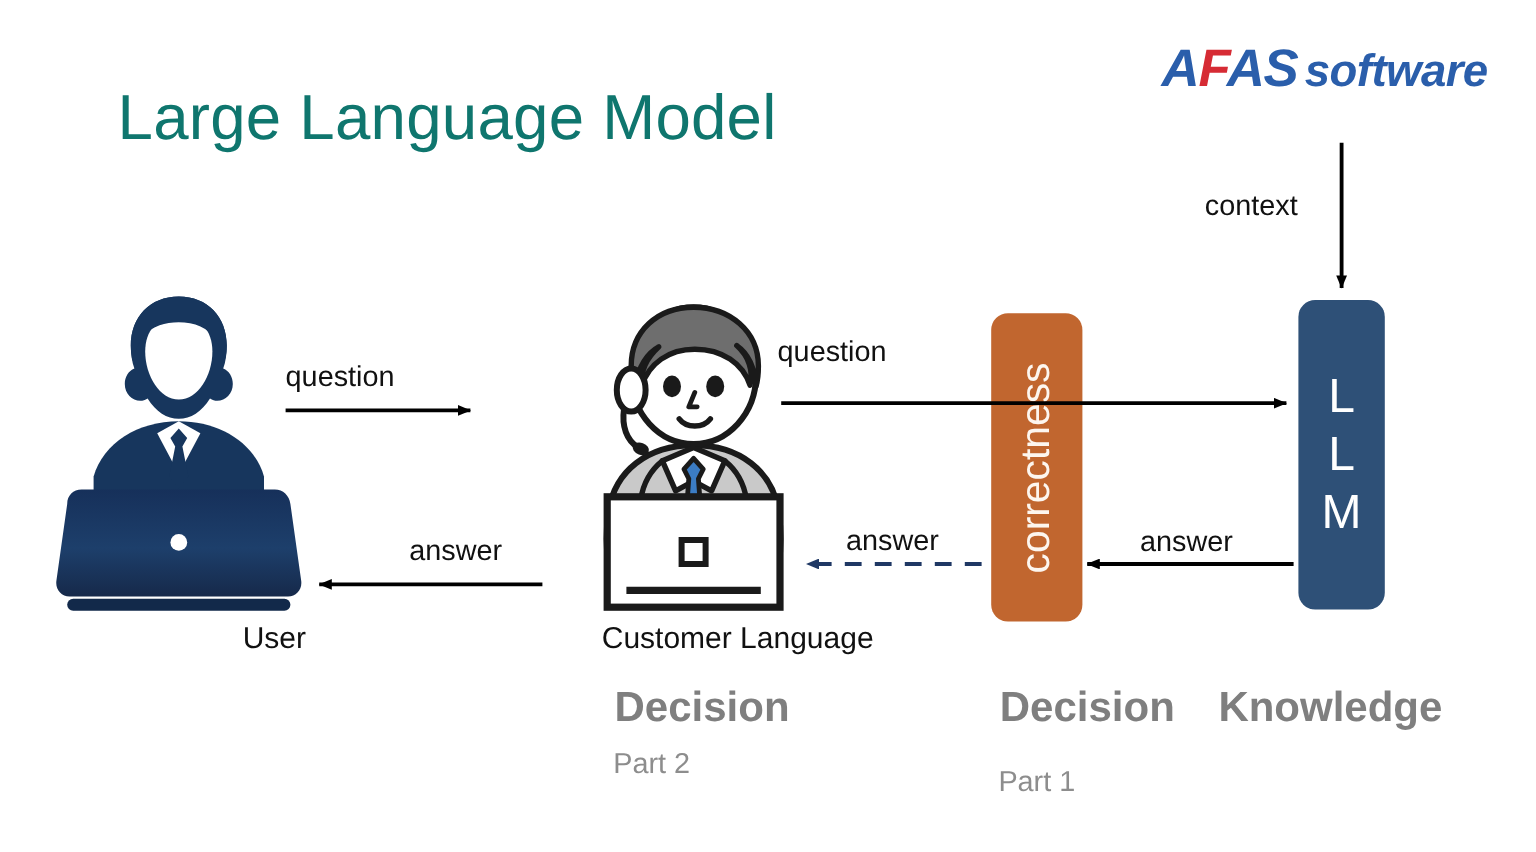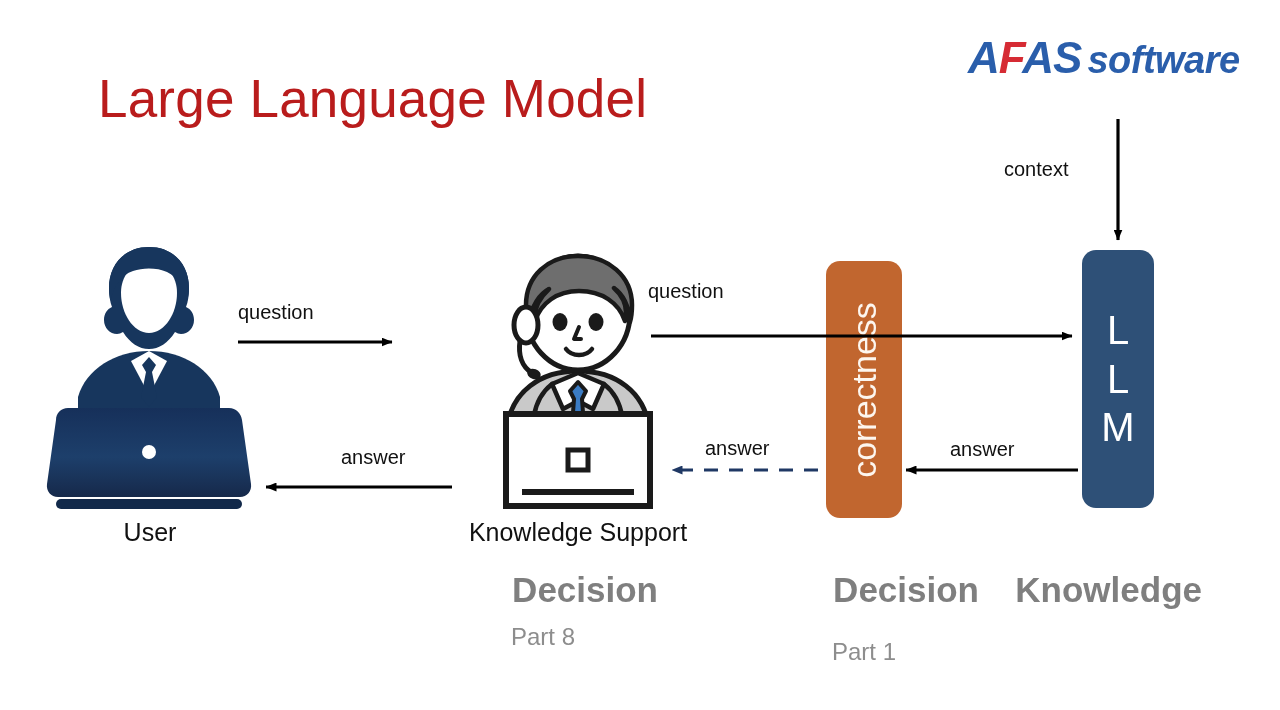--- a/index.html
+++ b/index.html
@@ -24,21 +24,21 @@
   }
 
   
   .title {
     position: absolute;
     left: 98px;
     top: 68px;
     font-size: 53px;
     font-weight: 400;
     letter-spacing: 0.2px;
-    color: #b91c1c;
+    color: #0f766e;
     white-space: nowrap;
     font-family: "Liberation Sans", sans-serif;
   }
 
   
   .logo {
     position: absolute;
     left: 968px;
     top: 33px;
     white-space: nowrap;
@@ -56,32 +56,32 @@
     font-size: 38px;
     font-weight: bold;
     color: #2a5eab;
     margin-left: 6px;
     letter-spacing: -0.5px;
   }
 
   
   .lbl {
     position: absolute;
-    font-size: 20px;
+    font-size: 24px;
     color: #111111;
     white-space: nowrap;
     font-family: "Liberation Sans", sans-serif;
     text-align: right;
   }
   .caption {
     position: absolute;
     font-size: 25px;
     color: #111111;
     white-space: nowrap;
-    text-align: center;
+    text-align: right;
     font-family: "Liberation Sans", sans-serif;
   }
 
   
   .phase-title {
     position: absolute;
     font-size: 35px;
     font-weight: bold;
     color: #7f7f7f;
     white-space: nowrap;
@@ -216,21 +216,21 @@
 
     <path d="M104 98 C110 106 124 106 130 98" fill="none" stroke="#1a1a1a" stroke-width="4.5" stroke-linecap="round"></path>
 
     <path d="M48 205 L58 205" stroke="#1a1a1a" stroke-width="5" stroke-linecap="round"></path>
     <path d="M174 205 L184 205" stroke="#1a1a1a" stroke-width="5" stroke-linecap="round"></path>
 
     <rect x="44" y="163" width="144" height="92" fill="#ffffff" stroke="#1a1a1a" stroke-width="6"></rect>
     <rect x="106" y="199" width="20" height="20" fill="#ffffff" stroke="#1a1a1a" stroke-width="5"></rect>
     <path d="M60 241 L172 241" stroke="#1a1a1a" stroke-width="6" stroke-linecap="butt"></path>
   </svg>
-  <div class="caption" style="left:428px; top:518px; width:300px;">Knowledge Support</div>
+  <div class="caption" style="left:428px; top:518px; width:300px;">Customer Language</div>
 
   <div class="box box-correctness">
     <span class="vtext">correctness</span>
   </div>
 
   <div class="box box-llm">
     <span>L</span>
     <span>L</span>
     <span>M</span>
   </div>
@@ -262,21 +262,21 @@
   </svg>
 
   <div class="lbl" style="left:238px; top:301px;">question</div>
   <div class="lbl" style="left:341px; top:446px;">answer</div>
   <div class="lbl" style="left:648px; top:280px;">question</div>
   <div class="lbl" style="left:705px; top:437px;">answer</div>
   <div class="lbl" style="left:950px; top:438px;">answer</div>
   <div class="lbl" style="left:1004px; top:158px;">context</div>
 
   <div class="phase-title" style="left:428px; top:570px; width:230px;">Decision</div>
-  <div class="phase-sub" style="left:428px; top:623px; width:230px;">Part 8</div>
+  <div class="phase-sub" style="left:428px; top:623px; width:230px;">Part 2</div>
 
   <div class="phase-title" style="left:749px; top:570px; width:230px;">Decision</div>
   <div class="phase-sub" style="left:749px; top:638px; width:230px;">Part 1</div>
 
   <div class="phase-title" style="left:966px; top:570px; width:236px;">Knowledge</div>
   <div class="phase-sub" style="left:1000px; top:623px; width:236px;"></div>
 
 </div>
 
 </body></html>

